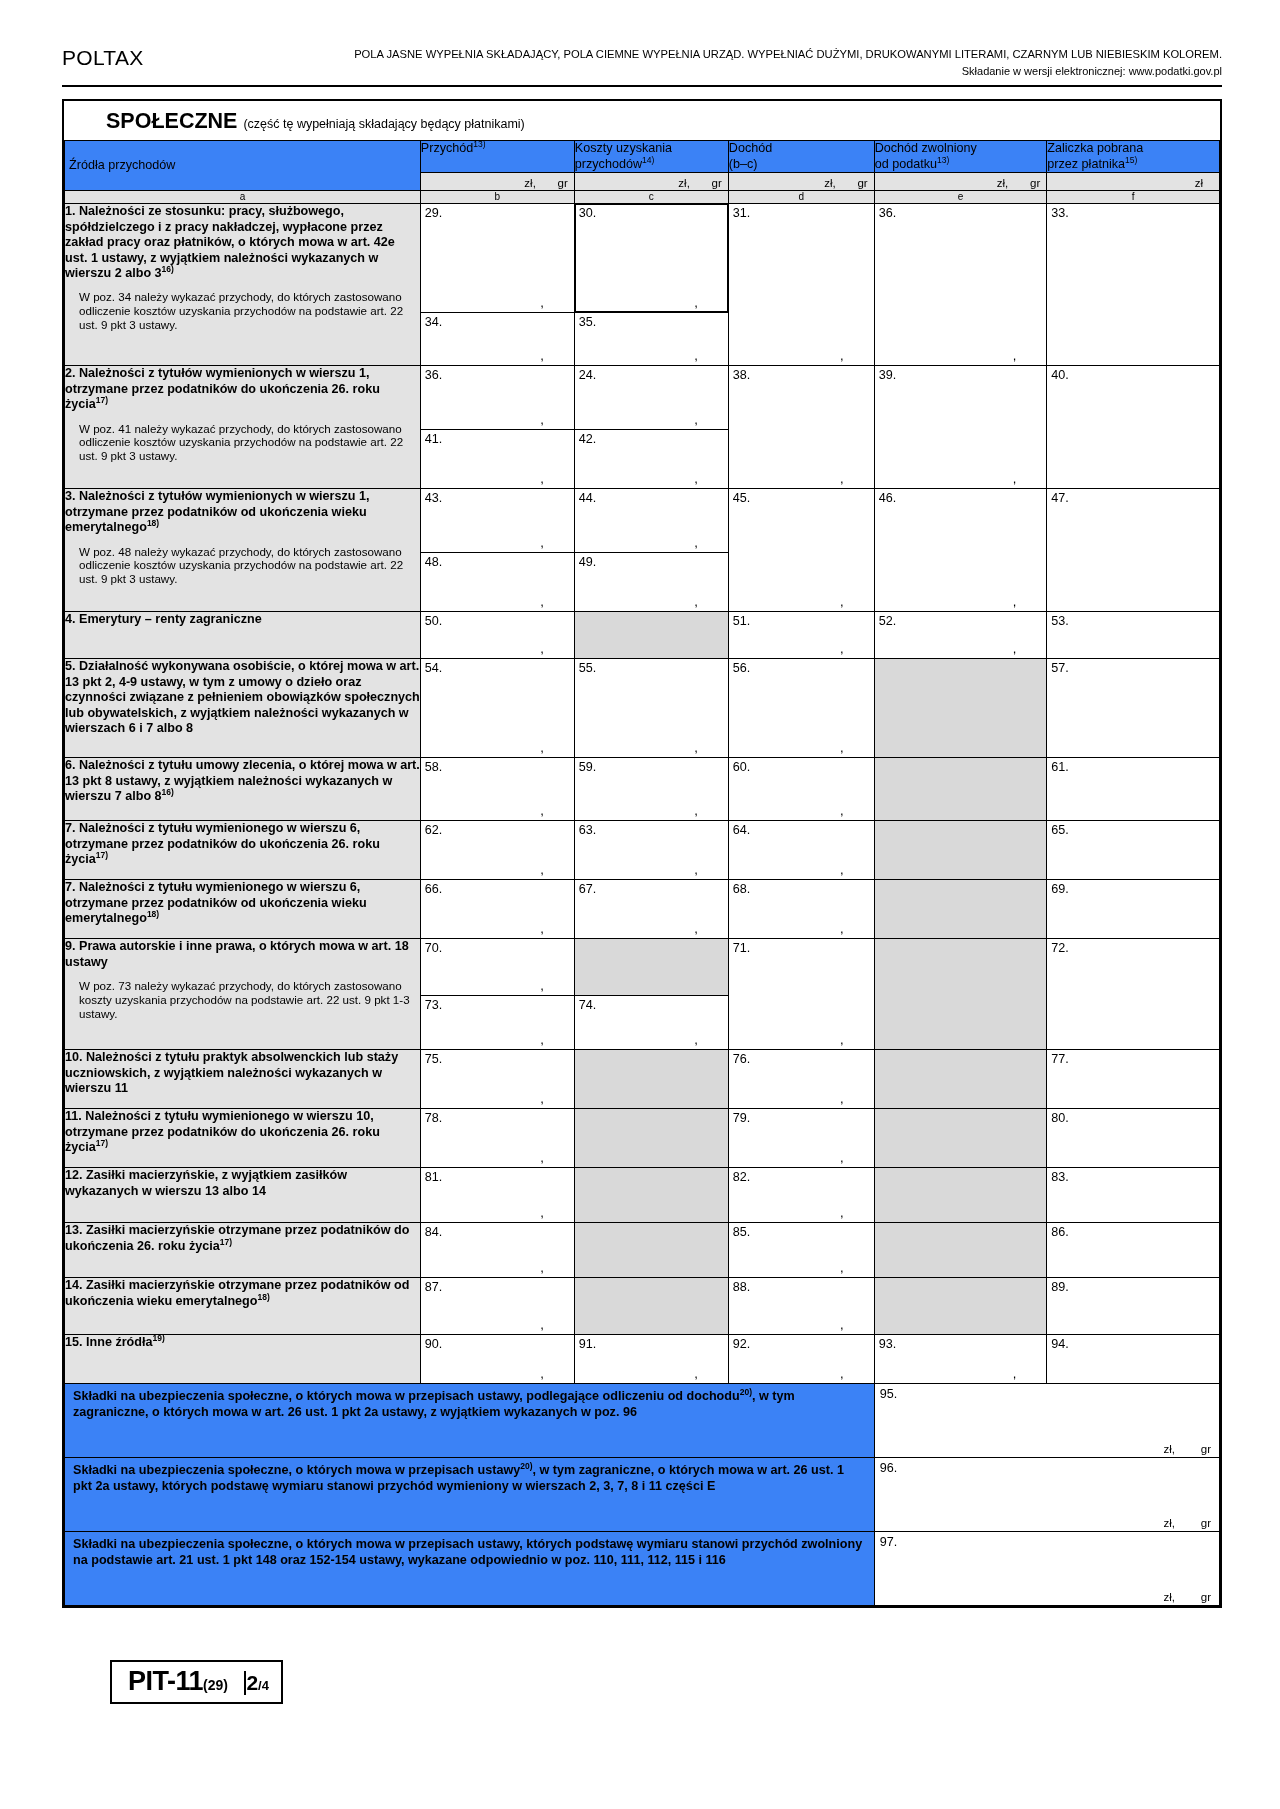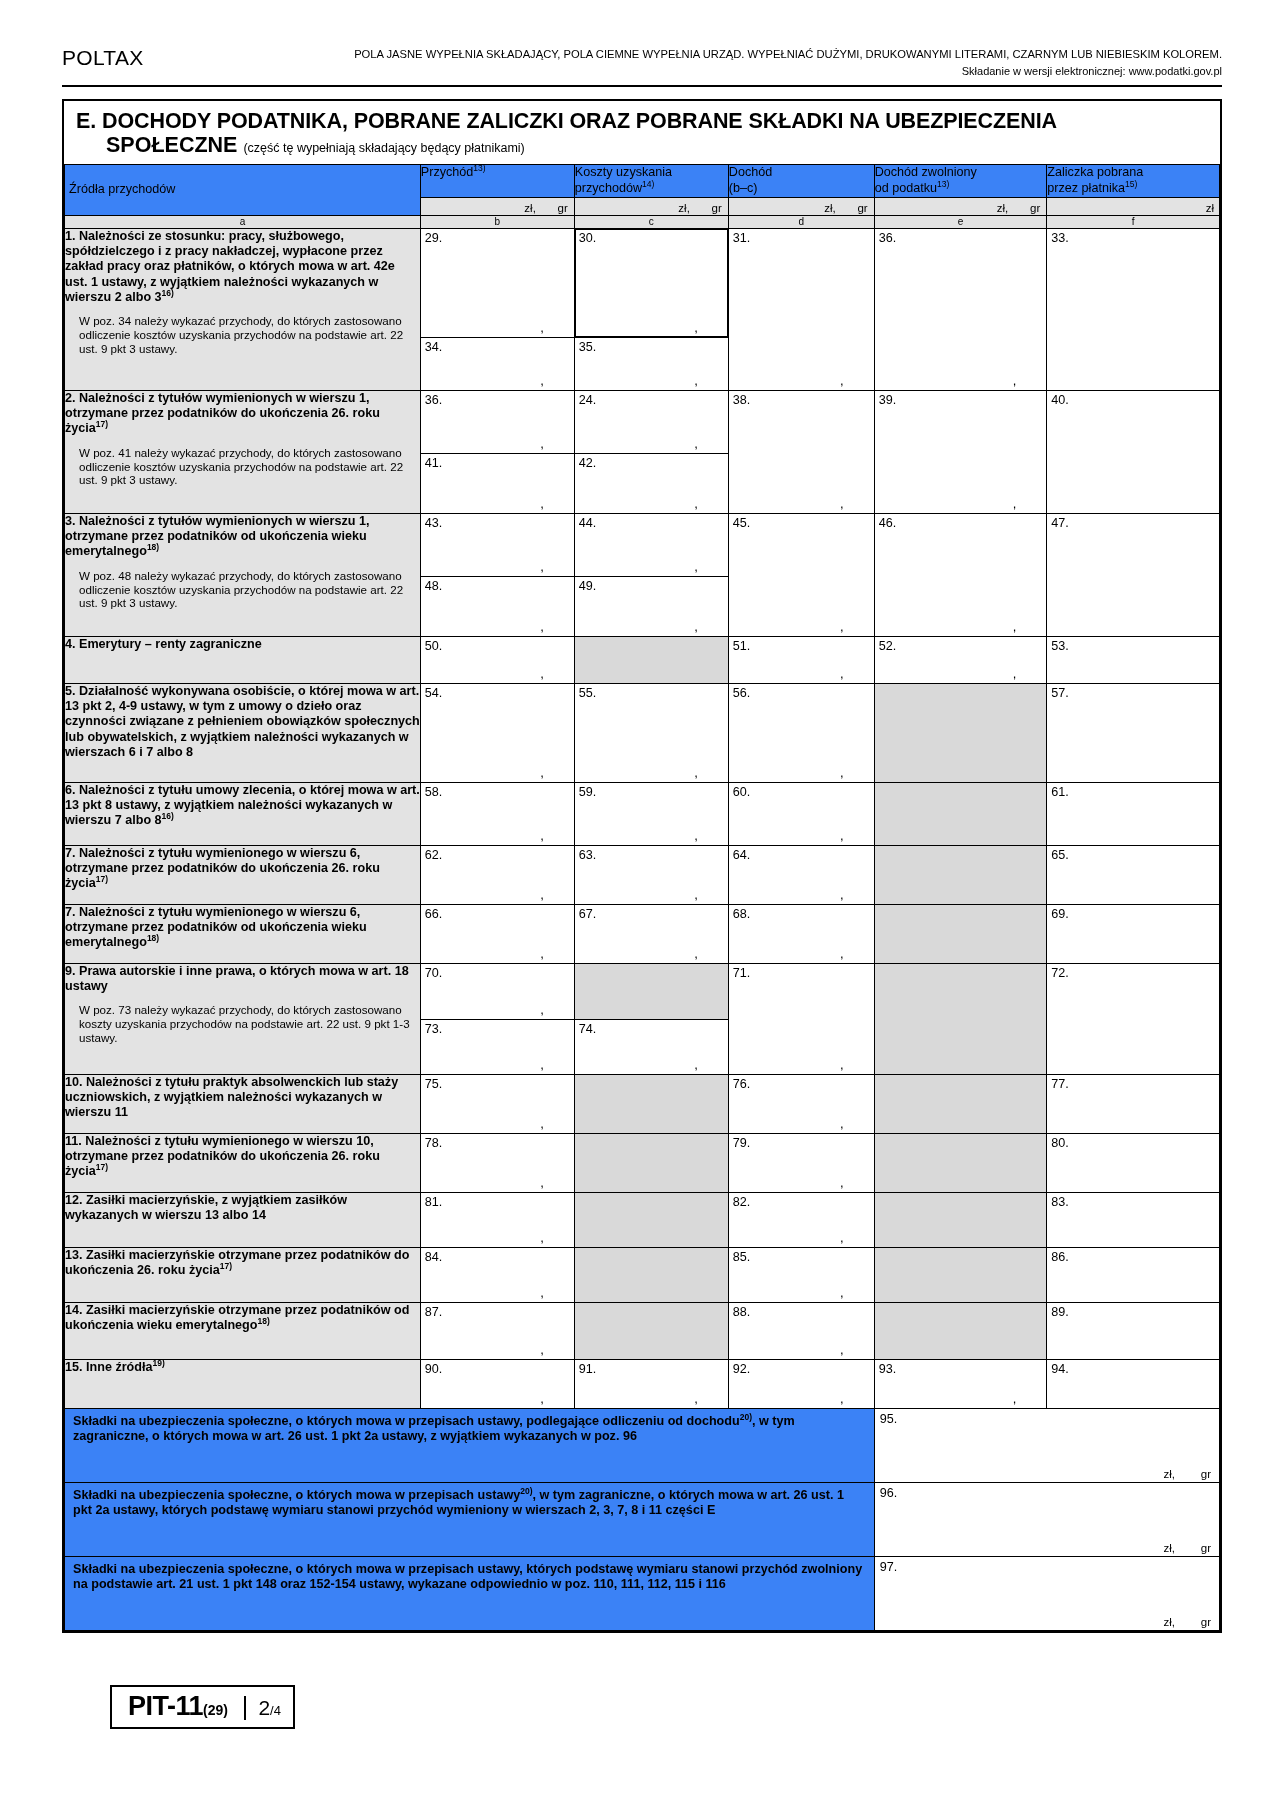--- a/index.html
+++ b/index.html
@@ -108,21 +108,21 @@
     padding: 0 8px 1px 0;
     text-align: right;
     position: relative;
   }
   .unit-row td .zl {
     position: absolute; right: 38px; bottom: 1px;
   }
   .unit-row td .gr {
     position: absolute; right: 6px; bottom: 1px;
   }
-  .unit-row td.single .zl { right: 5px; }
+  .unit-row td.single .zl { right: 16px; }
   .letter-row td {
     background: #e3e3e3;
     font-size: 10px;
     text-align: center;
     height: 12px;
     padding: 0;
     line-height: 11px;
     border-top: none;
   }
 
@@ -200,44 +200,42 @@
     letter-spacing: -.5px;
   }
   .footer .ver {
     font-size: 14px;
     font-weight: bold;
   }
   .footer .sep {
     display: inline-block;
     border-left: 2px solid #000;
     margin: 0 0 0 12px;
-    padding-left: 12px;
     font-size: 21px;
-    font-weight: normal;
+    font-weight: bold;
     text-align: right;
   }
   .footer .of { font-size: 13px; }
 </style>
 </head>
 <body>
 
 <div class="page">
 
   <div class="topbar">
     <div class="poltax">POLTAX</div>
     <div class="topnote">
       <div>POLA JASNE WYPEŁNIA SKŁADAJĄCY, POLA CIEMNE WYPEŁNIA URZĄD. WYPEŁNIAĆ DUŻYMI, DRUKOWANYMI LITERAMI, CZARNYM LUB NIEBIESKIM KOLOREM.</div>
       <div class="l2">Składanie w wersji elektronicznej: www.podatki.gov.pl</div>
     </div>
   </div>
   <div class="rule"></div>
 
   <div class="sheet">
     <div class="sect-head">
-      <div class="sect-title">E. DOCHODY PODATNIKA, POBRANE ZALICZKI ORAZ POBRANE SKŁADKI NA UBEZPIECZENIA</div>
       <div class="sect-sub">
         <span>SPOŁECZNE</span>
         <span class="small">(część tę wypełniają składający będący płatnikami)</span>
       </div>
     </div>
 
     <table class="grid">
       <colgroup>
         <col style="width:305px">
         <col style="width:132px">

